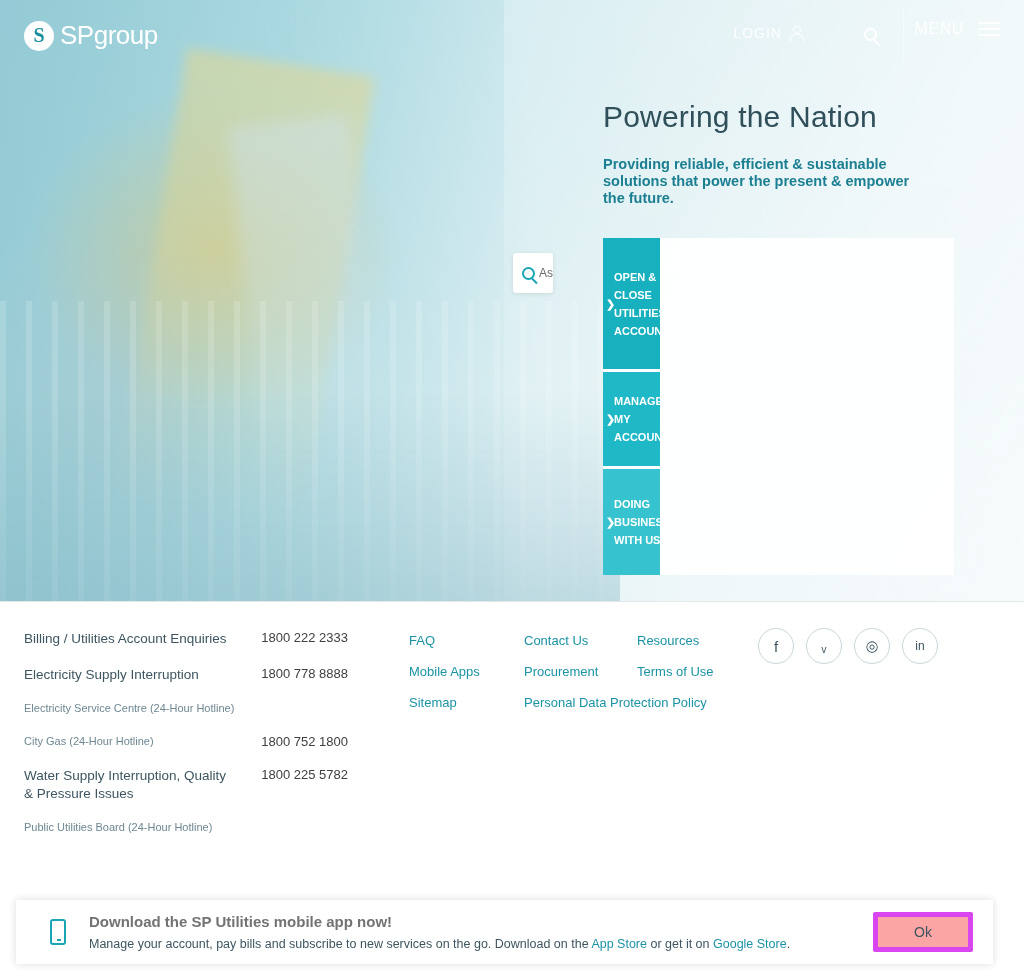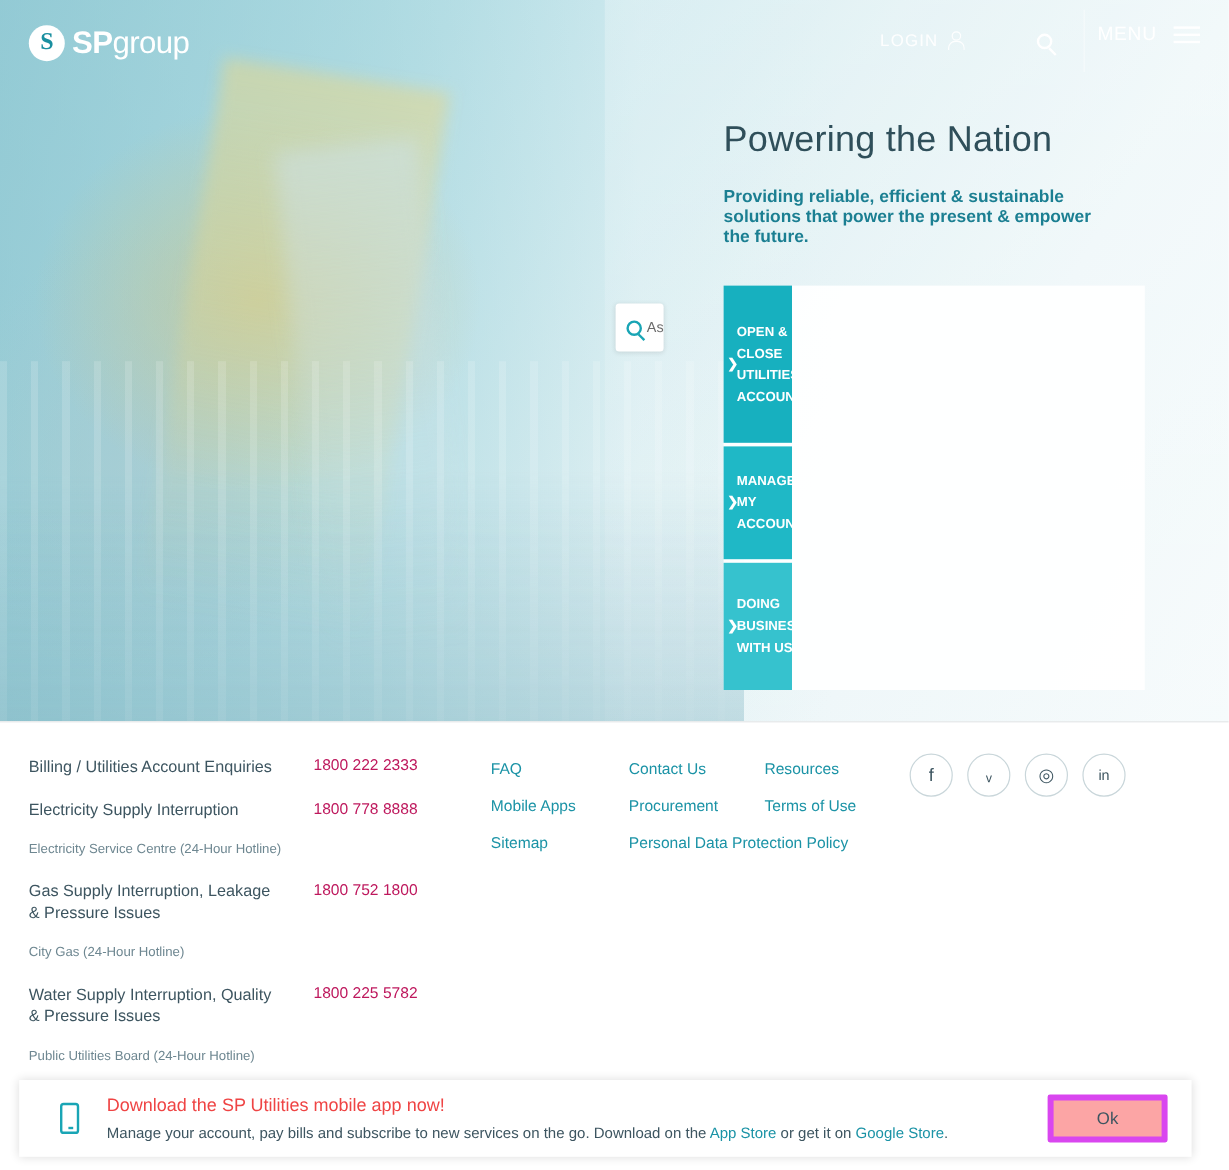--- a/index.html
+++ b/index.html
@@ -57,21 +57,21 @@
   }
   .logo { position: absolute; left: 24px; top: 20px; display: flex; align-items: center; gap: 6px; }
   .logo-mark {
     width: 30px; height: 30px; border-radius: 50%;
     background: #ffffff;
     display: flex; align-items: center; justify-content: center;
     font-size: 20px; font-weight: bold; color: #1a8fa0;
     font-family: "Liberation Serif", serif;
   }
   .logo-text { color: #ffffff; font-size: 26px; letter-spacing: -0.5px; }
-  .logo-text b { font-weight: bold; }
+  .logo-text b { font-weight: normal; }
   .logo-text span { font-weight: normal; }
 
   .login-link {
     position: absolute; right: 222px; top: 25px;
     color: #ffffff; font-size: 14px; letter-spacing: 1px;
     display: flex; align-items: flex-end; gap: 8px; cursor: pointer;
     opacity: .95;
   }
   .person-icon { width: 12px; height: 15px; position: relative; display: inline-block; }
   .person-icon::before {
@@ -156,21 +156,21 @@
 
   
   .footer {
     position: absolute; left: 0; top: 601px; width: 1024px; height: 374px;
     background: #ffffff; border-top: 1px solid #e3e7e8;
   }
   .fcol-contacts { position: absolute; left: 24px; top: 28px; width: 340px; }
   .contact-row { position: relative; margin-bottom: 18px; }
   .contact-title { font-size: 13.5px; color: #3d5560; font-weight: normal; line-height: 18px; width: 210px; }
   .contact-sub { font-size: 11px; color: #6e8791; line-height: 15px; width: 215px; margin-top: 17px; }
-  .contact-num { position: absolute; right: 16px; top: 0; font-size: 13px; color: #be185d; white-space: nowrap; }
+  .contact-num { position: absolute; right: 16px; top: 0; font-size: 13px; color: #404040; white-space: nowrap; }
 
   .flinks { position: absolute; left: 409px; top: 30px; width: 330px; font-size: 13px; }
   .flink-col { position: absolute; top: 0; }
   .flink-col.c1 { left: 0; }
   .flink-col.c2 { left: 115px; }
   .flink-col.c3 { left: 228px; }
   .flink { display: block; color: #1b93a6; margin-bottom: 13px; cursor: pointer; line-height: 18px; }
 
   .socials { position: absolute; left: 782px; top: 627px; display: flex; gap: 12px; }
   .social {
@@ -186,21 +186,21 @@
     display: flex; align-items: center; z-index: 50;
   }
   .phone-icon {
     margin-left: 34px; width: 16px; height: 26px; border: 2px solid #19a5b5;
     border-radius: 3px; position: relative; flex: none;
   }
   .phone-icon::after {
     content: ""; position: absolute; left: 5px; bottom: 2px; width: 4px; height: 2px; background: #19a5b5;
   }
   .banner-text { margin-left: 23px; }
-  .banner-title { font-size: 15px; font-weight: normal; color: #ef4444; line-height: 20px; }
+  .banner-title { font-size: 15px; font-weight: bold; color: #737373; line-height: 20px; }
   .banner-sub { font-size: 12.5px; color: #3d5560; line-height: 18px; margin-top: 3px; }
   .banner-sub a { color: #1b93a6; text-decoration: none; cursor: pointer; text-align: center; }
   .ok-btn {
     position: absolute; right: 20px; top: 12px; width: 100px; height: 40px;
     background: #fca5a5; border: 5px solid #d946ef; color: #3d5560;
     font-size: 14px; cursor: pointer; border-radius: 2px; margin-left: 40px;
   }
 </style>
 </head>
 <body>
@@ -277,21 +277,20 @@
       <div class="contact-row">
         <div class="contact-title">Billing / Utilities Account Enquiries</div>
         <div class="contact-num">1800 222 2333</div>
       </div>
       <div class="contact-row">
         <div class="contact-title">Electricity Supply Interruption</div>
         <div class="contact-sub">Electricity Service Centre (24-Hour Hotline)</div>
         <div class="contact-num">1800 778 8888</div>
       </div>
       <div class="contact-row">
-        <div class="contact-title">Gas Supply Interruption, Leakage &amp; Pressure Issues</div>
         <div class="contact-sub">City Gas (24-Hour Hotline)</div>
         <div class="contact-num">1800 752 1800</div>
       </div>
       <div class="contact-row">
         <div class="contact-title">Water Supply Interruption, Quality &amp; Pressure Issues</div>
         <div class="contact-sub">Public Utilities Board (24-Hour Hotline)</div>
         <div class="contact-num">1800 225 5782</div>
       </div>
     </div>
 

